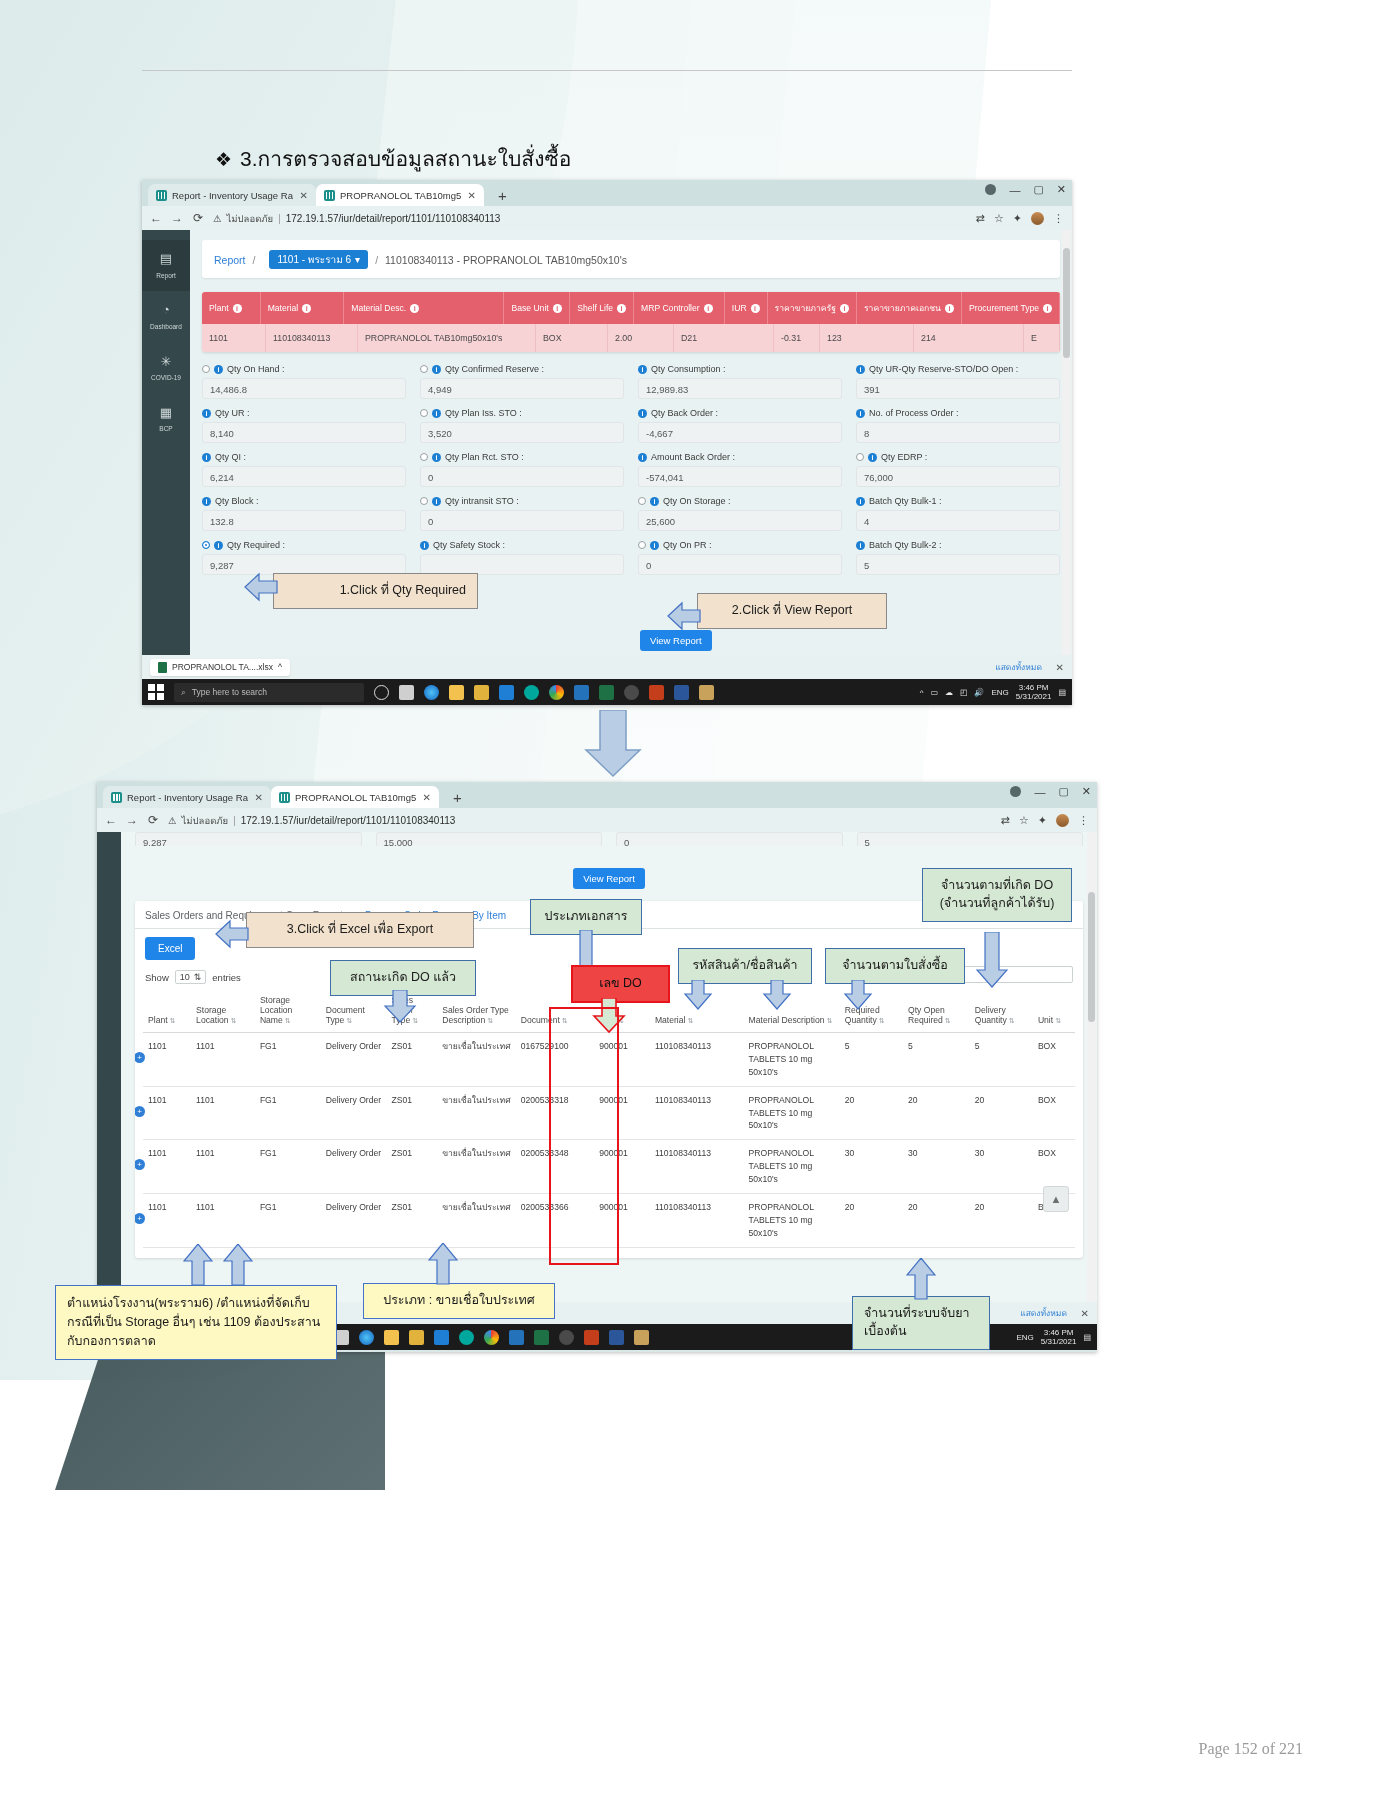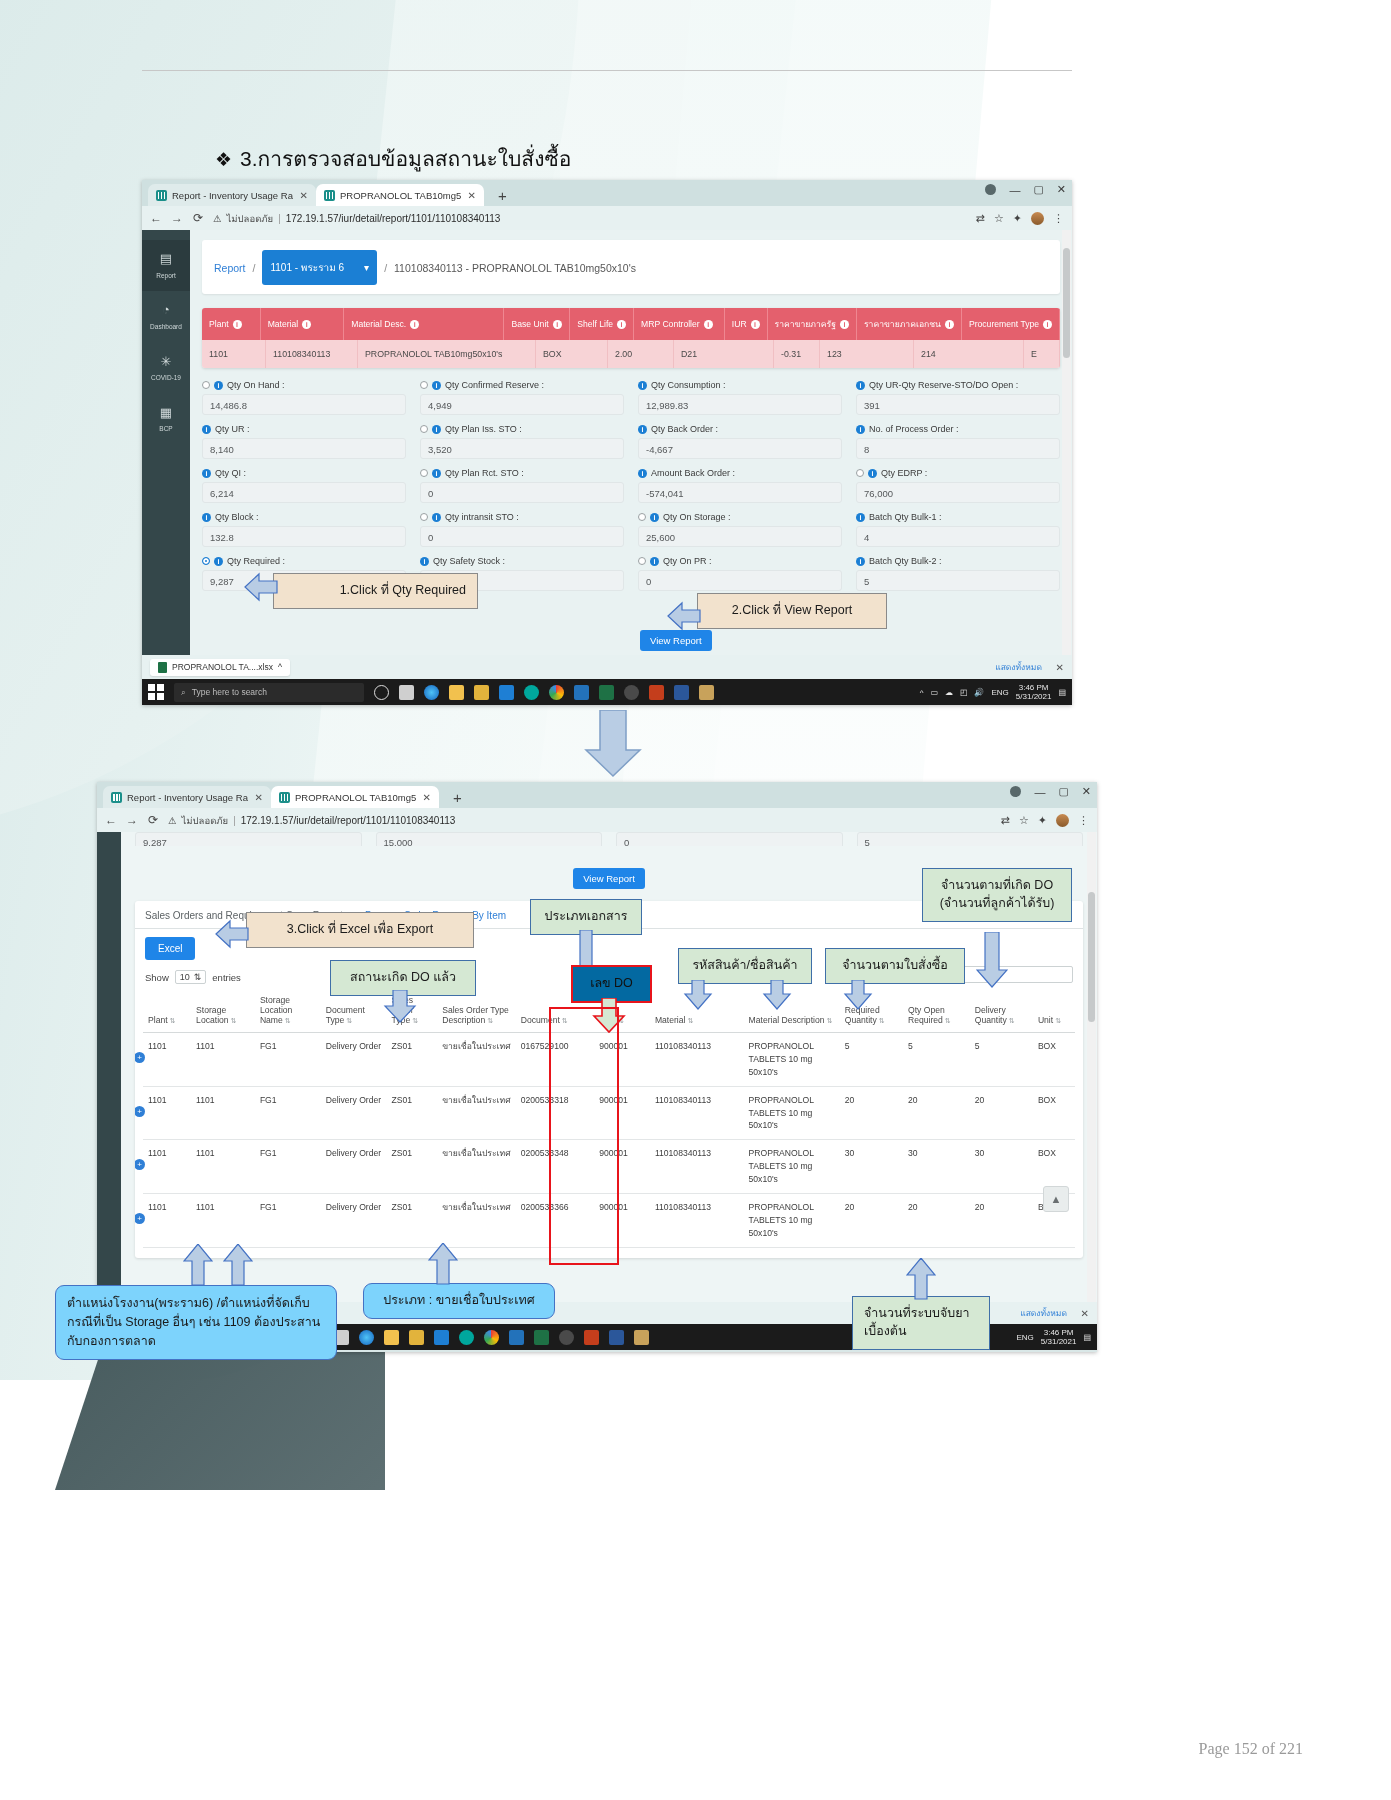--- a/index.html
+++ b/index.html
@@ -82,21 +82,21 @@
   .sb-ico { font-size:13px; display:block; margin-bottom:2px; }
   .app-main { flex:1; position:relative; background:#ffffff; overflow:hidden; }
 
   
   .crumbbar { background:#ffffff; padding:10px 12px 9px 12px; border-radius:3px;
     margin:10px 12px 0 12px; display:flex; align-items:center; gap:7px;
     font-size:10.5px; box-shadow:0 1px 2px rgba(0,0,0,.08); }
   .crumb-link { color:#2f7fd6; }
   .crumb-slash { color:#8a8a8a; }
   .crumb-pill { background:#1b7fd4; color:#fff; border-radius:3px;
-    padding:10px 8px; font-size:10px; display:inline-flex; gap:20px; align-items:center; }
+    padding:2px 8px; font-size:10px; display:inline-flex; gap:4px; align-items:center;margin-left:7px; }
   .crumb-tail { color:#585858; }
 
   
   .rt { margin:14px 12px 0 12px; border-radius:3px; overflow:hidden;
     box-shadow:0 1px 3px rgba(0,0,0,.13); }
   .rt-head { display:flex; background:#e4606d; color:#fff; font-size:8.6px; }
   .rt-head > div { padding:9px 7px; border-right:1px solid #ef8791; white-space:nowrap;
     display:flex; align-items:center; gap:4px; }
   .rt-body { display:flex; background:#f7d3d6; color:#4a4a4a; font-size:8.8px; }
   .rt-body > div { padding:9px 7px; border-right:1px solid #f0bfc3; white-space:nowrap;
@@ -122,21 +122,21 @@
   .btn-blue { background:#1f85e8; color:#fff; font-size:9.5px; border-radius:3px;
     padding:5px 10px; display:inline-block; }
   .btn-excel { background:#1f85e8; color:#fff; font-size:10px; border-radius:3px;
     padding:6px 13px; display:inline-block; }
 
   
   .callout { position:absolute; border:1px solid #7f7f7f; font-size:12.5px;
     color:#1b1b1b; padding:8px 11px; line-height:1.42; text-align:center; }
   .co-beige { background:#f2e2cd; border-color:#8a8a8a; }
   .co-green { background:#d5e8d3; border-color:#3f6fa8; }
-  .co-greenlt{ background:#7dd3fc; border-color:#4472c4;border-radius:9px; }
+  .co-greenlt{ background:#fef9c3; border-color:#4472c4; }
   .co-red   { background:transparent; border:2px solid #e8141b; color:#111; }
 
   
   .arrow { position:absolute; }
   
   .bigarrow { position:absolute; left:584px; top:710px; width:58px; height:68px; }
 
   
   .taskbar { height:26px; background:#1b1b1b; display:flex; align-items:center;
     padding:0 6px; gap:10px; }
@@ -801,21 +801,21 @@
   <polygon points="10,0 24,0 24,16 32,16 17,32 2,16 10,16" fill="#b9cde4" stroke="#4472c4" stroke-width="1.2"></polygon>
 </svg>
 
 <div class="callout co-green" style="left:530px; top:899px; width:112px;">
   <span>ประเภทเอกสาร</span>
 </div>
 <svg class="arrow" style="left:572px; top:930px;" width="28" height="64">
   <polygon points="8,0 20,0 20,44 27,44 14,62 1,44 8,44" fill="#b9cde4" stroke="#4472c4" stroke-width="1.2"></polygon>
 </svg>
 
-<div class="callout co-red" style="left:571px; top:965px; width:81px; background:#0369a1;">
+<div class="callout co-red" style="left:571px; top:965px; width:99px; background:#ef4444;">
   <span>เลข DO</span>
 </div>
 <svg class="arrow" style="left:592px; top:998px;" width="34" height="36">
   <polygon points="10,0 24,0 24,18 32,18 17,34 2,18 10,18" fill="#d5e8d3" stroke="#e8141b" stroke-width="1.6"></polygon>
 </svg>
 <div style="position:absolute;left:549px;top:1007px;width:70px;height:258px;border:2px solid #e8141b;"></div>
 
 <div class="callout co-green" style="left:678px; top:948px; width:134px;">
   <span>รหัสสินค้า/ชื่อสินค้า</span>
 </div>

